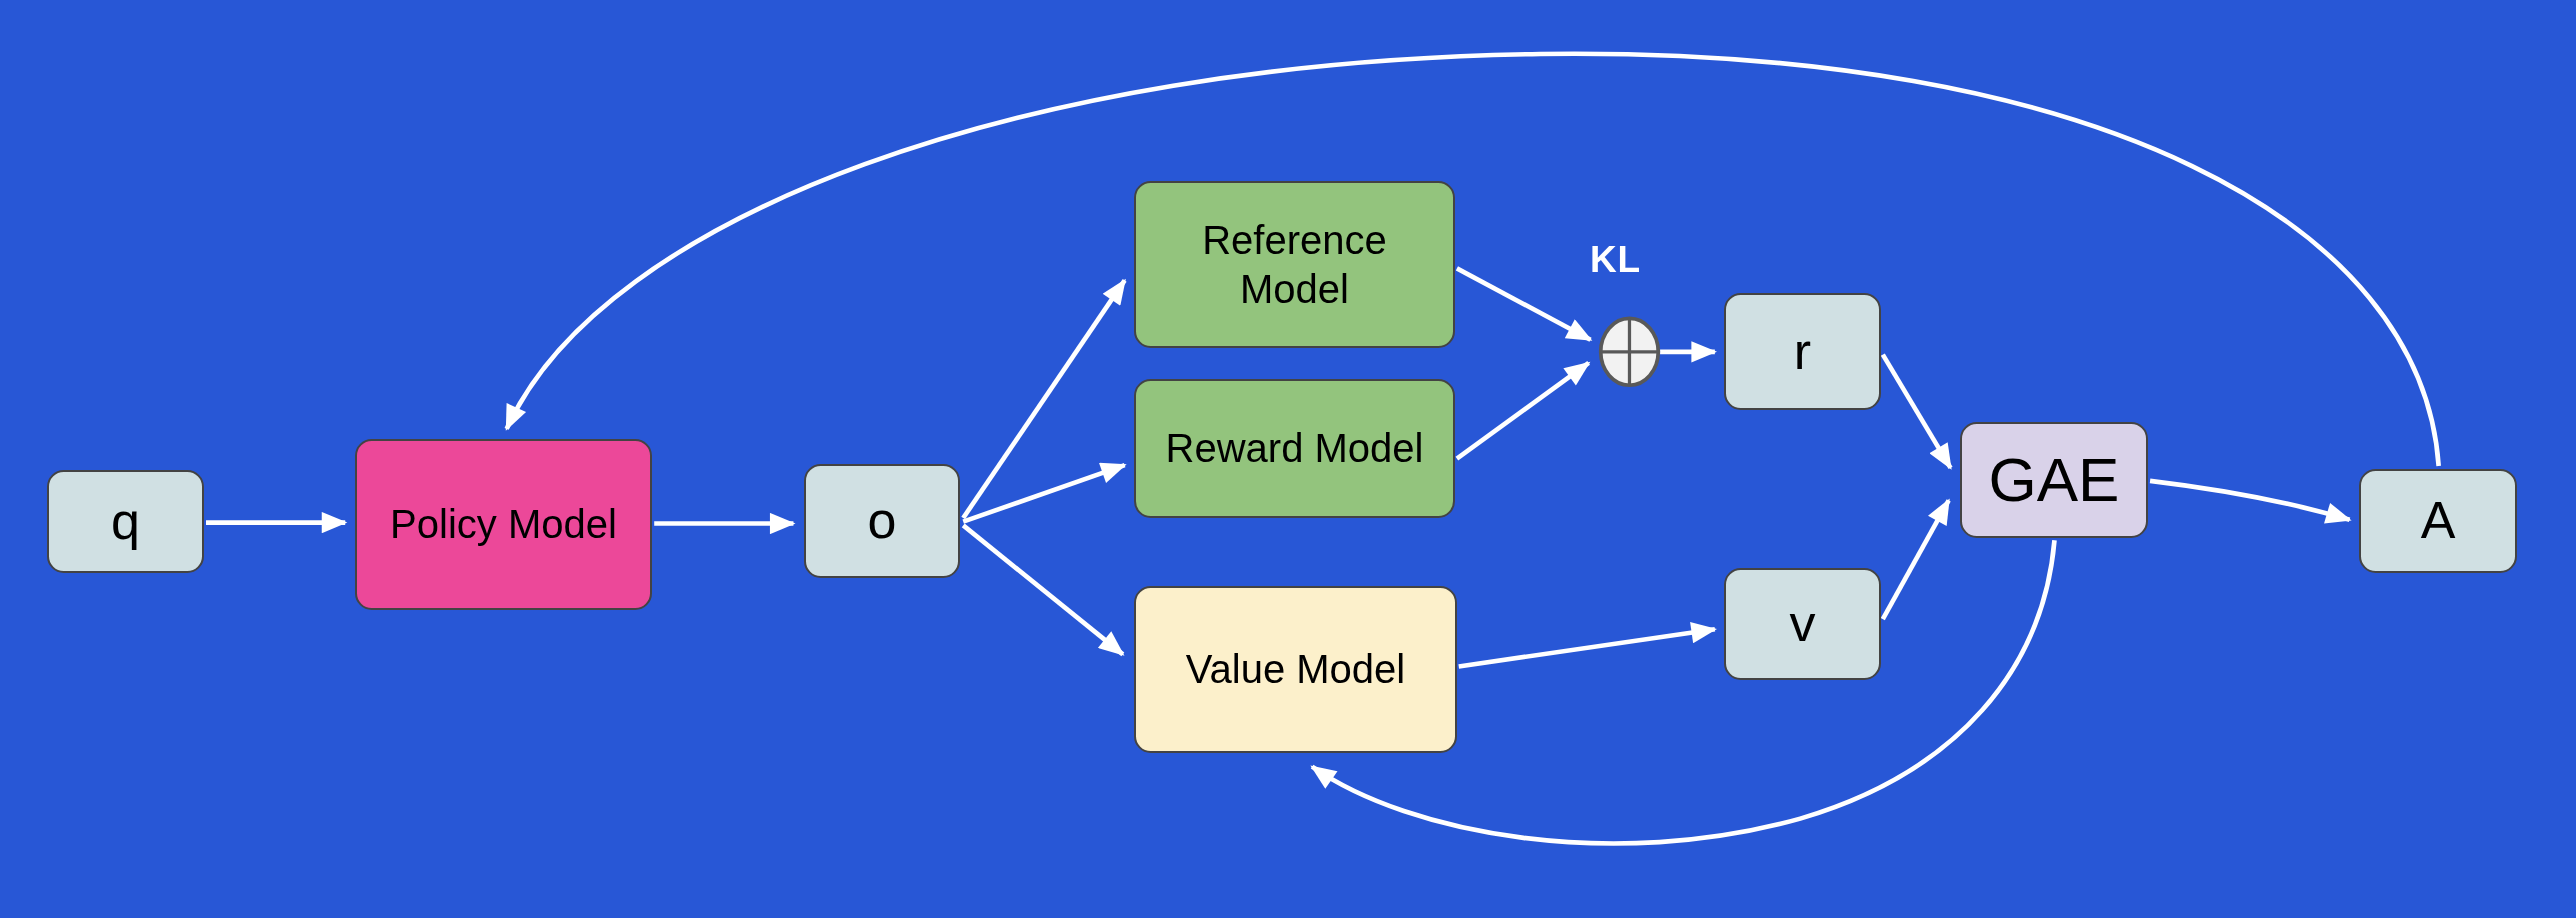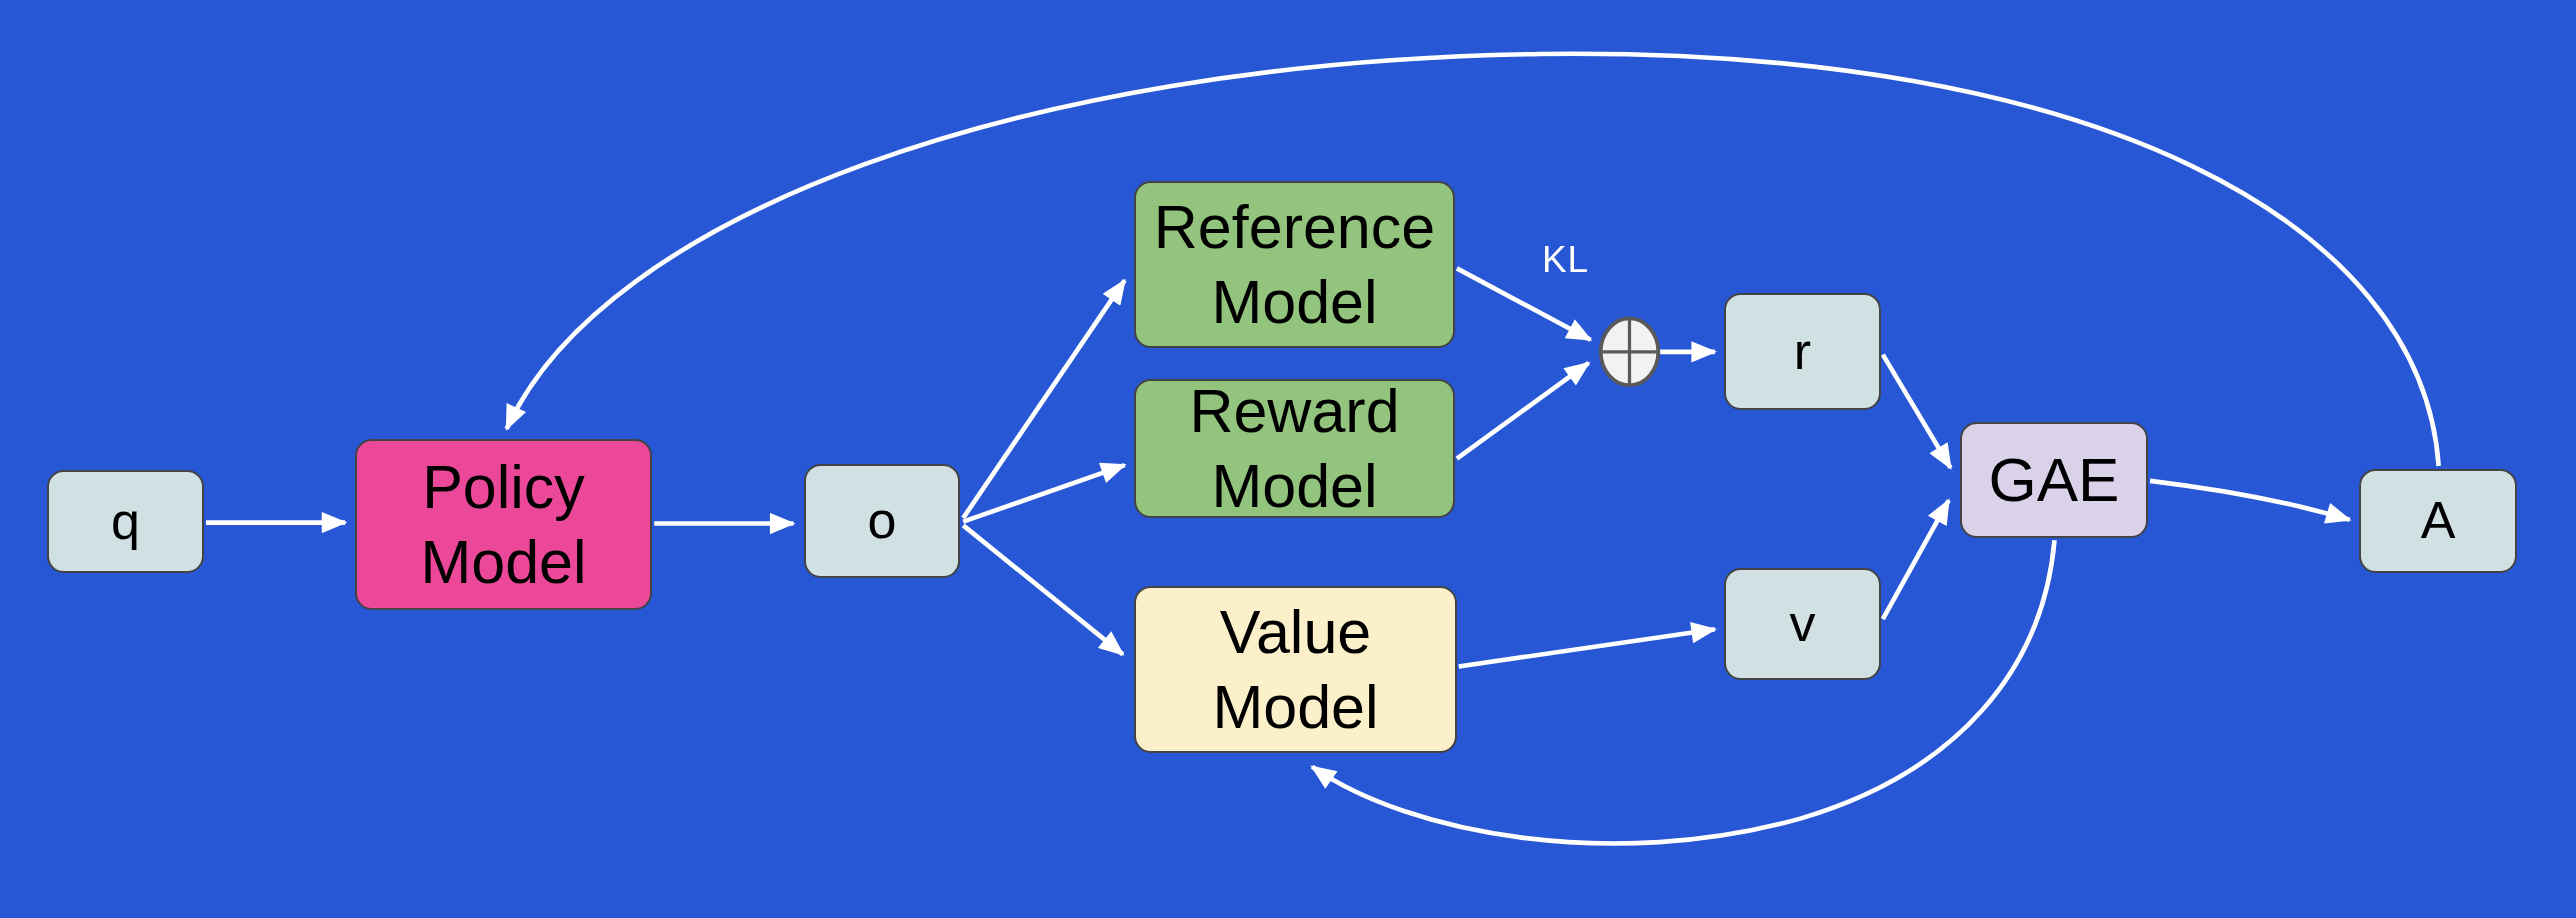--- a/index.html
+++ b/index.html
@@ -15,26 +15,27 @@
     display:flex;align-items:center;justify-content:center;
     text-align:center;
     border:2.8px solid #434343;
     border-radius:16.7px;
     color:#000;
     box-sizing:border-box;
     line-height:1.22;
   }
   .node .lbl{display:block;width:100%;padding:0 24px;word-wrap:break-word;}
   .letter{font-size:52px;}
-  .model{font-size:61px;}
+  .model{font-size:40px;}
   .gae{font-size:62px;}
   .kl-label{
     position:absolute;
-    font-size:37px;font-weight:normal;color:#fff;
+    font-size:37px;font-weight:bold;color:#fff;
     letter-spacing:0.9px;
+    margin-left:48px;
   }
 </style>
 </head>
 <body>
 
 <div class="stage" style="background-color: rgb(40, 87, 214);">
 
   <svg class="wires" viewBox="0 0 2776 990">
     <defs>
       <marker id="arw" viewBox="0 0 12 10" refX="11" refY="5" markerWidth="6.5" markerHeight="4.6" orient="auto-start-reverse">

